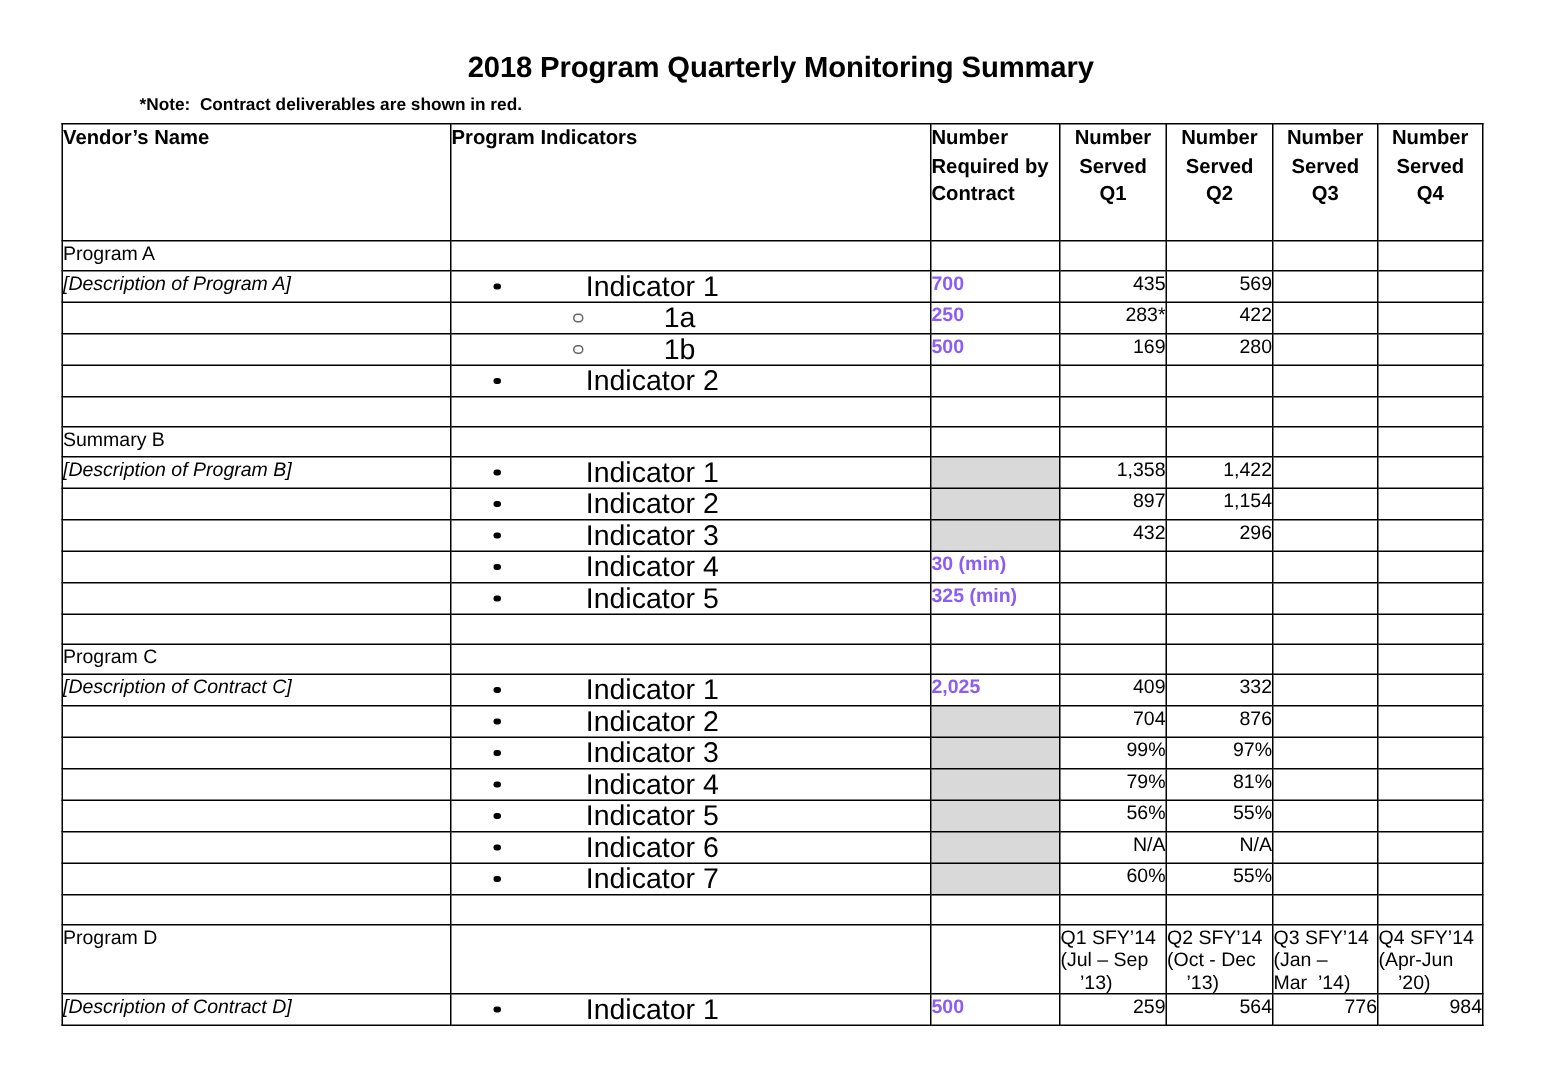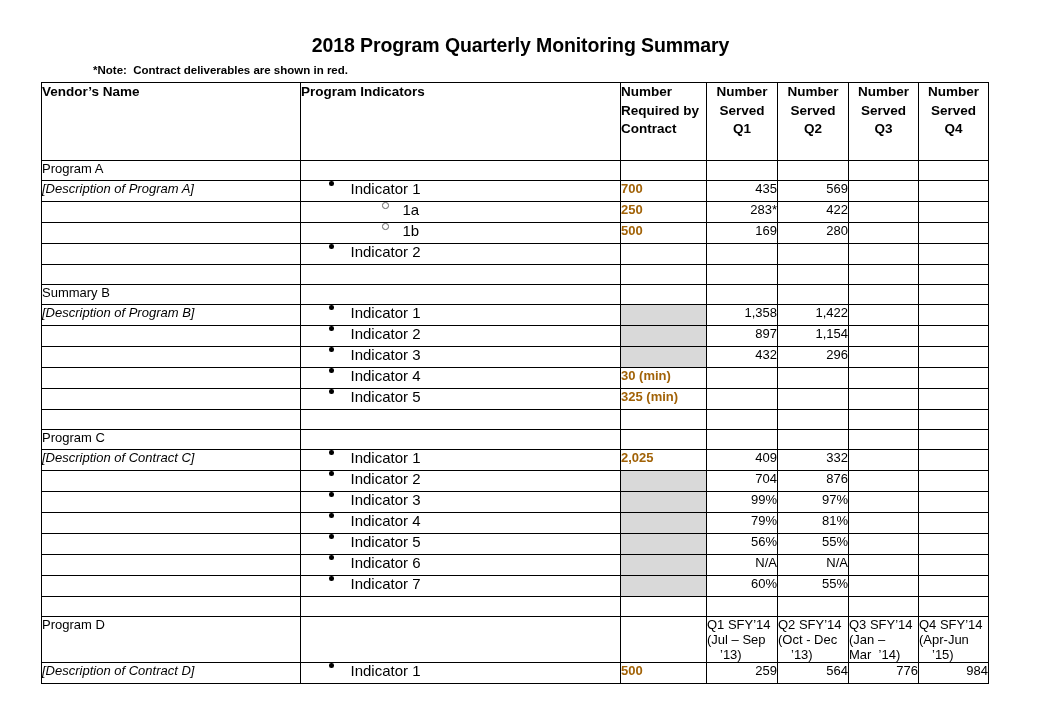--- a/index.html
+++ b/index.html
@@ -108,24 +108,25 @@
   }
   td.blank { height: 20px; }
 
   
   td.indic {
     padding: 0;
     vertical-align: middle;
   }
   .bullet-line {
     display: flex;
-    align-items: flex-start;
+    align-items: center;
     padding-left: 28px;
     height: 20px;
-    font-size: 15px;
+    font-size: 19px;
+    gap: 40px;
   }
   .bullet-line.sub { padding-left: 81px; }
   .bul {
     display: inline-block;
     width: 4.5px;
     height: 4.5px;
     border-radius: 50%;
     background: #000000;
     margin-right: 17px;
     flex: 0 0 auto;
@@ -145,21 +146,21 @@
     padding: 1px 9px 0 0;
     vertical-align: middle;
     font-size: 13px;
   }
   td.req {
     text-align: left;
     padding: 1px 0 0 8px;
     vertical-align: middle;
     font-size: 13px;
     font-weight: bold;
-    color: #a16207;
+    color: #8b5cf6;
   }
   td.shaded { background: #D9D9D9; }
 
   
   td.qhead {
     font-size: 10.5px;
     line-height: 14.5px;
     padding: 3px 0 0 6px;
     height: 60px;
     vertical-align: top;
@@ -521,21 +522,21 @@
             <span class="qline ind">’13)</span>
           </td>
           <td class="qhead">
             <span class="qline">Q3 SFY’14</span>
             <span class="qline">(Jan –</span>
             <span class="qline">Mar  ’14)</span>
           </td>
           <td class="qhead">
             <span class="qline">Q4 SFY’14</span>
             <span class="qline">(Apr-Jun</span>
-            <span class="qline ind">’15)</span>
+            <span class="qline ind">’20)</span>
           </td>
         </tr>
         <tr>
           <td class="desc">[Description of Contract D]</td>
           <td class="indic">
             <span class="bullet-line">
                 <span class="bul"></span>
                 <span class="ind-label">Indicator 1</span>
               </span>
           </td>

